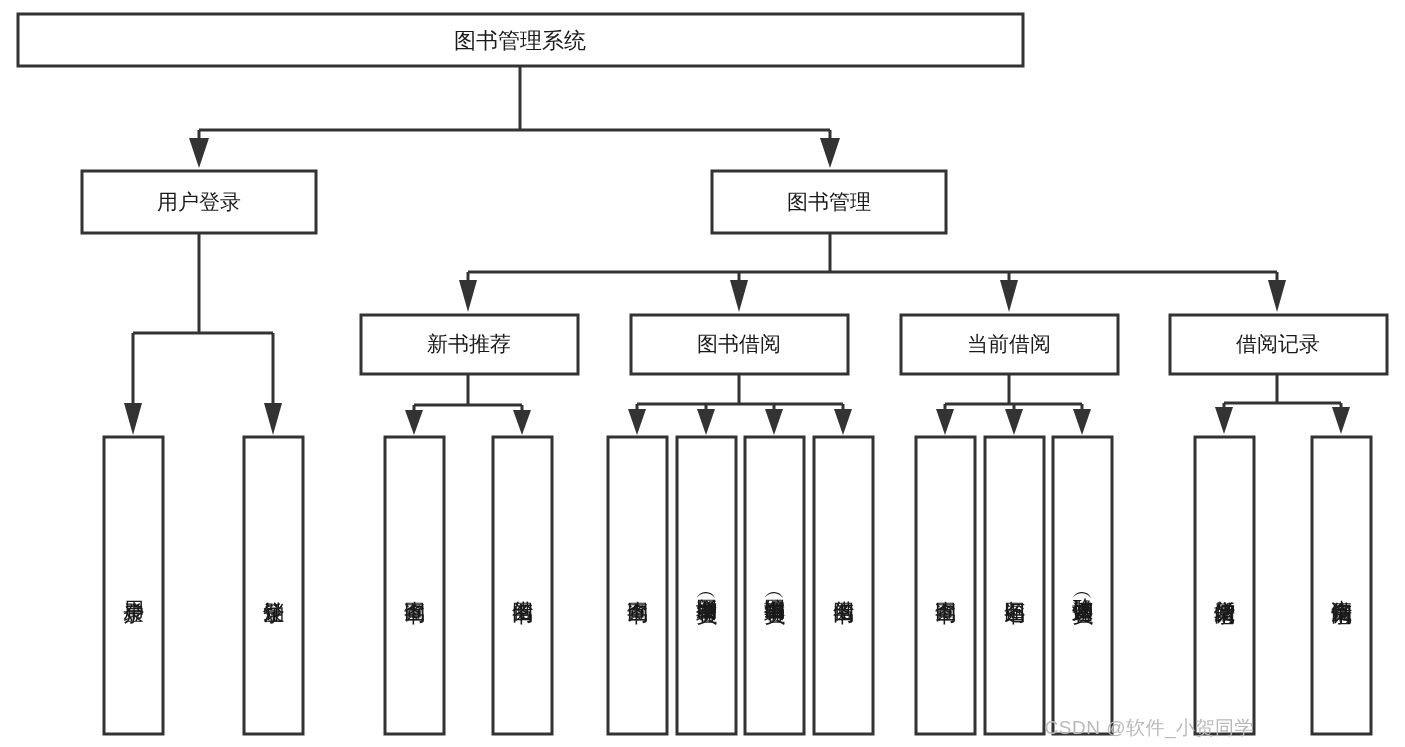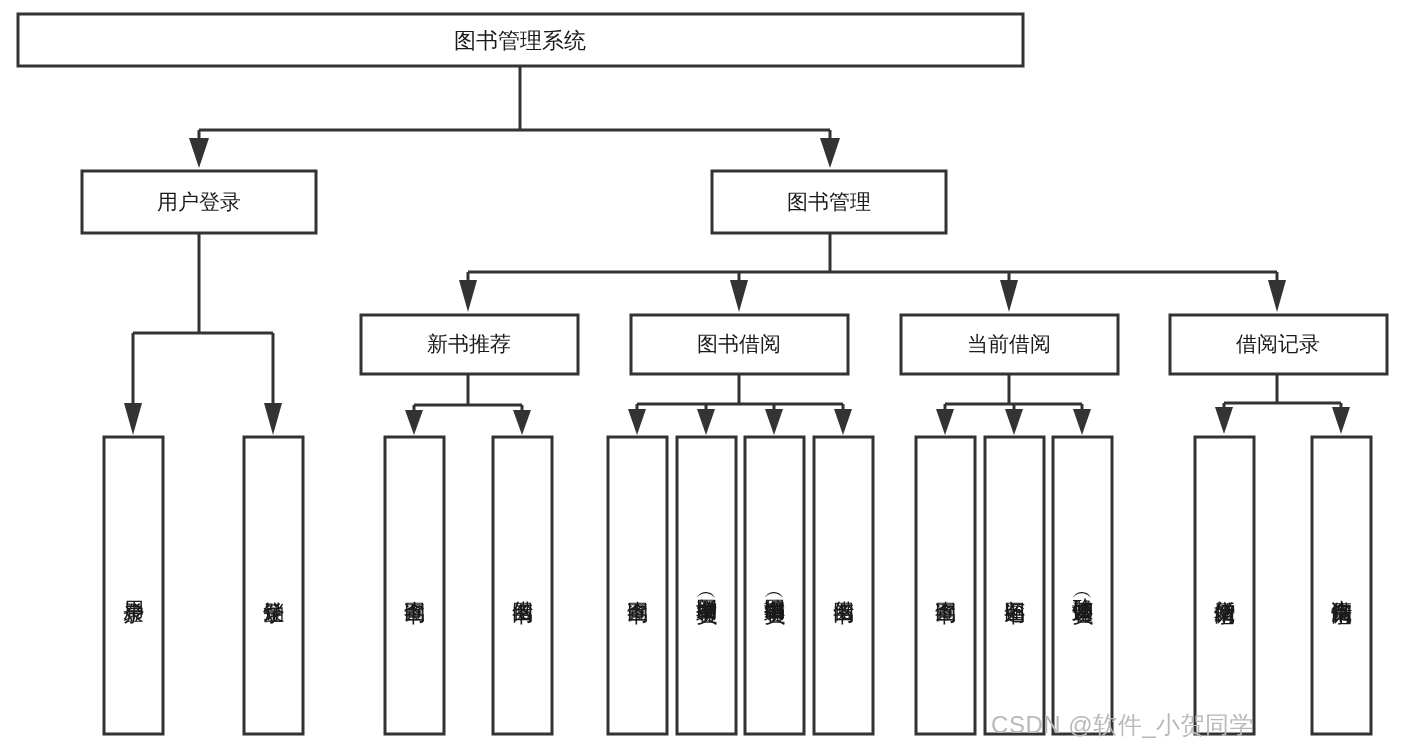--- a/index.html
+++ b/index.html
@@ -69,21 +69,21 @@
     justify-content: center;
     text-align: center;
     white-space: nowrap;
     pointer-events: none;
   }
   .watermark {
     position: absolute;
     right: 10px;
     bottom: 6px;
     font-family: "Liberation Sans", "DejaVu Sans", sans-serif;
-    font-size: 24px;
+    font-size: 19px;
     color: #b9b9b9;
     letter-spacing: 0.5px;
     white-space: nowrap;
   }
 </style>
 </head>
 <body>
 
 <div id="diagram-root">
 

